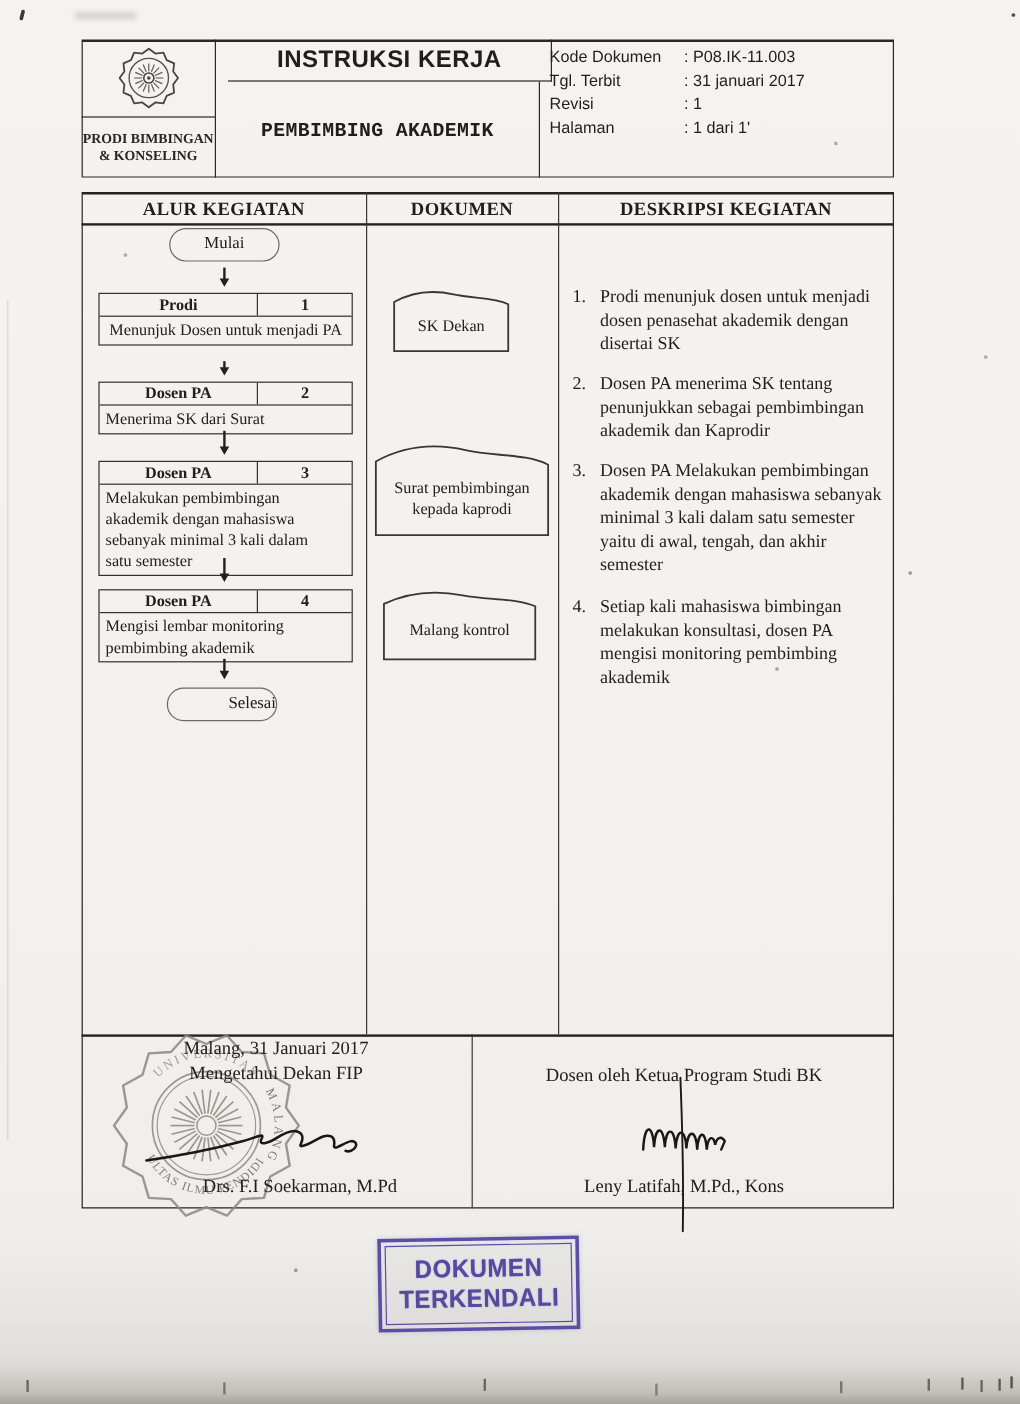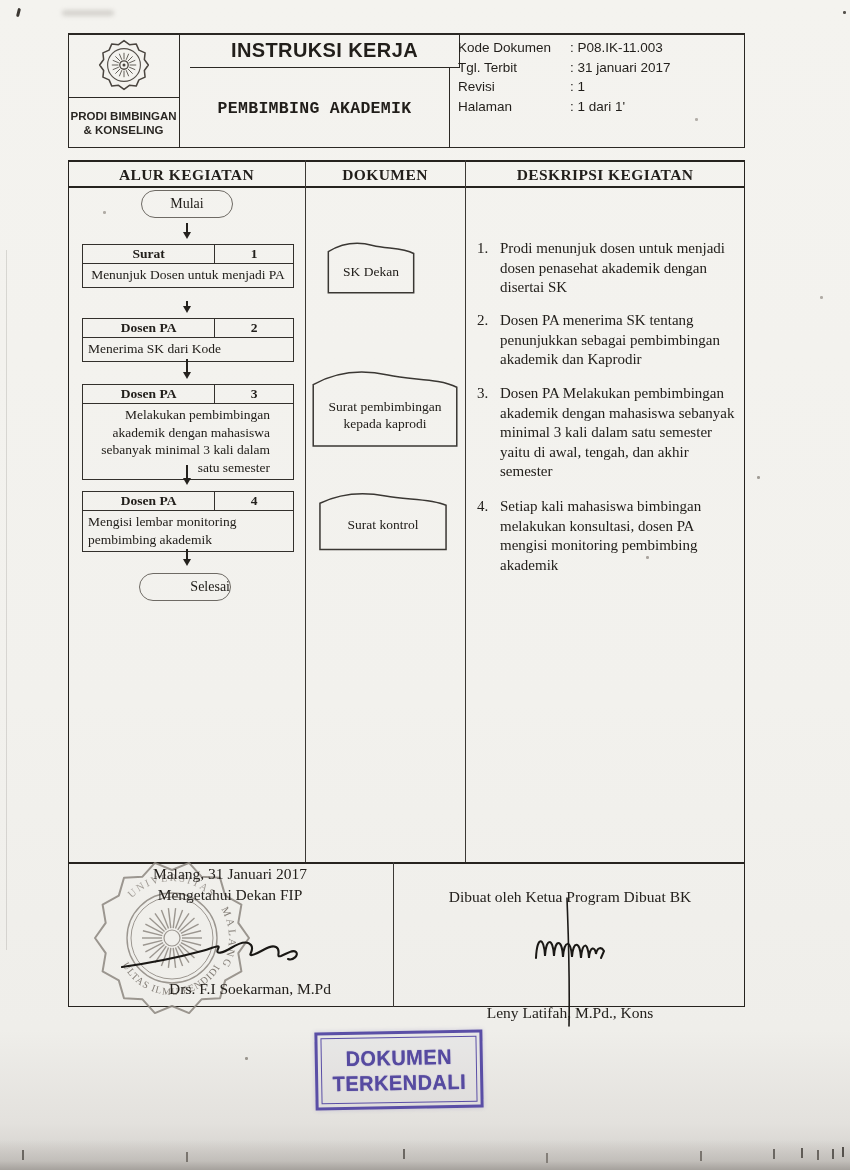--- a/index.html
+++ b/index.html
@@ -5,21 +5,21 @@
   html,body{margin:0;padding:0;background:#c9c6c2;}
   .page{position:relative;width:850px;height:1170px;overflow:hidden;
     background:linear-gradient(180deg,#f4f3ef 0%,#f2f1ed 60%,#efeeea 88%,#e3e1dd 96%,#cfccc8 100%);
     font-family:"Liberation Serif",serif;color:#23201c;}
   .abs{position:absolute;}
 
   
   .ht{left:68px;top:33px;width:677px;height:115px;border:1.6px solid #2b2824;border-top-width:2.2px;box-sizing:border-box;}
   .ht-logo{left:0;top:0;width:112px;height:64px;border-right:1.4px solid #2b2824;box-sizing:border-box;display:flex;align-items:center;justify-content:center;}
   .ht-org{left:0;top:64px;width:112px;height:47px;border-right:1.4px solid #2b2824;border-top:1.4px solid #2b2824;box-sizing:border-box;
-    font-family:Liberation Sans, sans-serif;font-weight:bold;font-size:11.5px;line-height:1.25;text-align:center;
+    font-family:Liberation Serif, serif;font-weight:bold;font-size:11.5px;line-height:1.25;text-align:center;
     display:flex;align-items:center;justify-content:center;color:#2a2723;}
   .ht-doctype{left:112px;top:0;width:270px;height:35px;border-right:1.4px solid #2b2824;border-bottom:1.4px solid #2b2824;box-sizing:border-box;
     display:flex;align-items:center;justify-content:center;font-family:"Liberation Sans",sans-serif;font-weight:bold;font-size:20px;letter-spacing:.4px;color:#211e1a;}
   .ht-title{left:112px;top:35px;width:270px;height:76px;border-right:1.4px solid #2b2824;box-sizing:border-box;
     display:flex;align-items:center;justify-content:center;font-family:Liberation Mono, monospace;font-weight:bold;font-size:16.5px;letter-spacing:.3px;color:#211e1a;}
   .ht-meta{left:382px;top:0;width:295px;height:111px;box-sizing:border-box;padding:5px 0 0 8px;
     font-family:"Liberation Sans",sans-serif;font-size:13.5px;color:#211e1a;}
   .meta-row{display:flex;line-height:19.5px;}
   .meta-label{width:112px;}
   .meta-value{flex:1;}
@@ -148,74 +148,74 @@
   <div class="abs col-div2"></div>
   <div class="abs mt-h" style="left:68px;width:237px;">ALUR KEGIATAN</div>
   <div class="abs mt-h" style="left:305px;width:160px;">DOKUMEN</div>
   <div class="abs mt-h" style="left:465px;width:280px;">DESKRIPSI KEGIATAN</div>
 
   <div class="abs term" style="top:190px;">Mulai</div>
   <div class="abs arr" style="left:186px;top:223px;height:14px;"></div>
 
   <div class="abs fbox" style="top:244px;">
     <div class="fbox-h">
-      <span class="fbox-actor">Surat</span>
+      <span class="fbox-actor">Prodi</span>
       <span class="fbox-num">1</span>
     </div>
     <div class="fbox-b center">Menunjuk Dosen untuk menjadi PA</div>
   </div>
   <div class="abs arr" style="left:186px;top:301px;height:10px;"></div>
 
   <div class="abs fbox" style="top:318px;">
     <div class="fbox-h">
       <span class="fbox-actor">Dosen PA</span>
       <span class="fbox-num">2</span>
     </div>
-    <div class="fbox-b">Menerima SK dari Kode</div>
+    <div class="fbox-b">Menerima SK dari Surat</div>
   </div>
   <div class="abs arr" style="left:186px;top:359px;height:18px;"></div>
 
   <div class="abs fbox" style="top:384px;">
     <div class="fbox-h">
       <span class="fbox-actor">Dosen PA</span>
       <span class="fbox-num">3</span>
     </div>
-    <div class="fbox-b" style="width:182px;text-align:right;">Melakukan pembimbingan akademik dengan mahasiswa sebanyak minimal 3 kali dalam satu semester</div>
+    <div class="fbox-b" style="width:182px;">Melakukan pembimbingan akademik dengan mahasiswa sebanyak minimal 3 kali dalam satu semester</div>
   </div>
   <div class="abs arr" style="left:186px;top:465px;height:18px;"></div>
 
   <div class="abs fbox" style="top:491px;">
     <div class="fbox-h">
       <span class="fbox-actor">Dosen PA</span>
       <span class="fbox-num">4</span>
     </div>
     <div class="fbox-b" style="width:175px;">Mengisi lembar monitoring pembimbing akademik</div>
   </div>
   <div class="abs arr" style="left:186px;top:549px;height:15px;"></div>
   <div class="abs term" style="top:573px;left:139px;text-align:right;">Selesai</div>
 
-  <div class="abs doc" style="left:327px;top:240px;width:88px;height:54px;">
+  <div class="abs doc" style="left:327px;top:240px;width:98px;height:54px;">
     <svg viewBox="0 0 100 60" preserveAspectRatio="none">
       <path d="M1.5,13 C18,3 36,2 52,6 C68,10 86,8 98.5,15 L98.5,58.5 L1.5,58.5 Z" fill="none" stroke="#3a3733" stroke-width="1.5" vector-effect="non-scaling-stroke"></path>
     </svg>
     <div class="doc-label">SK Dekan</div>
   </div>
 
   <div class="abs doc" style="left:311px;top:367px;width:148px;height:81px;">
     <svg viewBox="0 0 100 60" preserveAspectRatio="none">
       <path d="M1.5,13 C18,3 36,2 52,6 C68,10 86,8 98.5,15 L98.5,58.5 L1.5,58.5 Z" fill="none" stroke="#3a3733" stroke-width="1.5" vector-effect="non-scaling-stroke"></path>
     </svg>
     <div class="doc-label" style="padding:14px 16px 0;">Surat pembimbingan kepada kaprodi</div>
   </div>
 
   <div class="abs doc" style="left:318px;top:490px;width:130px;height:61px;">
     <svg viewBox="0 0 100 60" preserveAspectRatio="none">
       <path d="M1.5,13 C18,3 36,2 52,6 C68,10 86,8 98.5,15 L98.5,58.5 L1.5,58.5 Z" fill="none" stroke="#3a3733" stroke-width="1.5" vector-effect="non-scaling-stroke"></path>
     </svg>
-    <div class="doc-label">Surat kontrol</div>
+    <div class="doc-label">Malang kontrol</div>
   </div>
 
   <div class="abs desc" style="top:239px;">
     <span class="desc-num">1.</span>
     <span class="desc-text">Prodi menunjuk dosen untuk menjadi dosen penasehat akademik dengan disertai SK</span>
   </div>
   <div class="abs desc" style="top:311px;">
     <span class="desc-num">2.</span>
     <span class="desc-text">Dosen PA menerima SK tentang penunjukkan sebagai pembimbingan akademik dan Kaprodir</span>
   </div>
@@ -283,27 +283,27 @@
   </svg>
 
   <div class="abs sigtxt" style="left:90px;top:865px;width:280px;">Malang, 31 Januari 2017</div>
   <div class="abs sigtxt" style="left:90px;top:886px;width:280px;">Mengetahui Dekan FIP</div>
 
   <svg class="abs" style="left:118px;top:920px;" width="185" height="55" viewBox="0 0 185 55">
     <path d="M4,47 C32,43 58,38 84,31 C96,28 103,23 100,29 C97,35 105,33 113,28 C121,23 129,20 133,25 C137,30 129,36 134,35 C143,33 151,24 158,27 C164,30 157,38 163,36 C170,33 175,29 178,32 C181,35 175,41 170,39" fill="none" stroke="#1a1815" stroke-width="2.1" stroke-linecap="round"></path>
   </svg>
   <div class="abs sig-name" style="left:110px;top:980px;width:280px;">Drs. F.I Soekarman, M.Pd</div>
 
-  <div class="abs sigtxt" style="left:415px;top:888px;width:310px;">Dibuat oleh Ketua Program Dibuat BK</div>
+  <div class="abs sigtxt" style="left:415px;top:888px;width:310px;">Dosen oleh Ketua Program Studi BK</div>
 
   <svg class="abs" style="left:498px;top:896px;" width="140" height="132" viewBox="0 0 140 132">
     <path d="M69,2 C70,32 72,72 71,130" fill="none" stroke="#1c1a17" stroke-width="1.6" stroke-linecap="round"></path>
     <path d="M38,62 C39,40 46,40 47,60 C48,42 55,41 56,60 C57,43 64,42 65,61 C66,44 73,43 74,61 C75,45 82,44 83,62 C84,46 90,45 91,62 C92,50 97,50 98,58 C99,52 103,50 106,55 L103,62" fill="none" stroke="#1a1815" stroke-width="2" stroke-linecap="round"></path>
   </svg>
-  <div class="abs sig-name" style="left:425px;top:980px;width:290px;margin-top:24px;">Leny Latifah, M.Pd., Kons</div>
+  <div class="abs sig-name" style="left:425px;top:980px;width:290px;">Leny Latifah, M.Pd., Kons</div>
 
   <div class="abs stamp">
     <div class="stamp-in">
       <div class="stamp-line">DOKUMEN</div>
       <div class="stamp-line">TERKENDALI</div>
     </div>
   </div>
 
   <div class="abs bottom-band"></div>
   <div class="abs ticks"></div>

